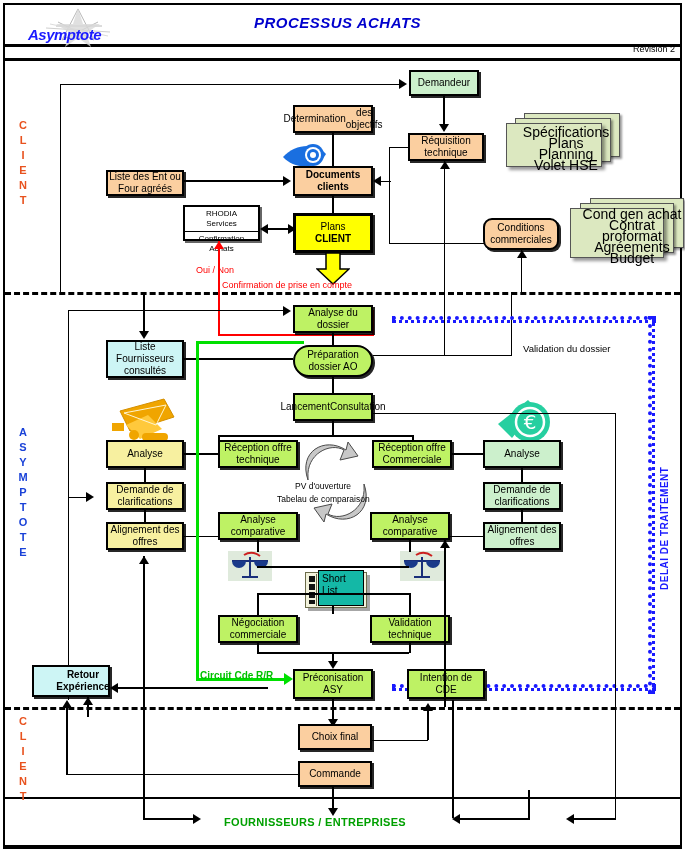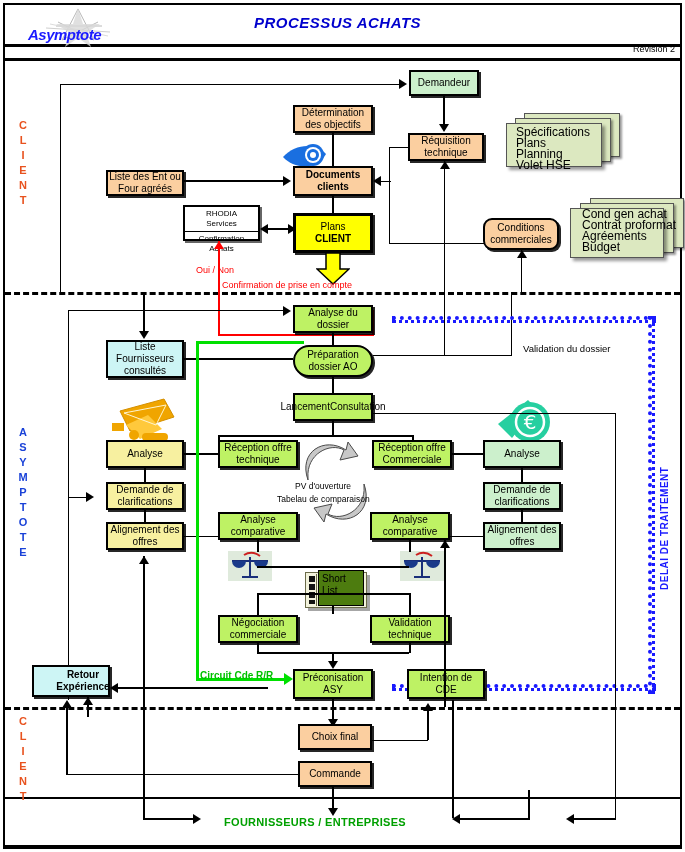--- a/index.html
+++ b/index.html
@@ -43,27 +43,27 @@
 
   
   .plainbox{position:absolute;box-sizing:border-box;border:2px solid #000;background:#fff;
     font-size:8px;text-align:center;color:#000;box-shadow:2px 2px 0 rgba(0,0,0,.6);}
   .plainbox .hdr{border-bottom:1px solid #000;padding:2px 6px;line-height:10px;}
   .plainbox .bdy{padding:2px 0;line-height:10px;}
 
   
   .sheets{position:absolute;}
   .sheet{position:absolute;background:#dce8c0;border:1px solid #555;box-sizing:border-box;}
-  .sheet-text{position:absolute;font-size:12px;line-height:11px;color:#000;text-align:left;}
+  .sheet-text{position:absolute;font-size:14px;line-height:11px;color:#000;text-align:center;}
 
   
   .note{position:absolute;background:#f2f2dc;border:1px solid #6b6b4a;box-sizing:border-box;
     box-shadow:3px 3px 0 rgba(0,0,0,.35);}
   .note-bar{position:absolute;width:9px;background:#f2f2dc;border-right:1px solid #6b6b4a;}
-  .note-inner{position:absolute;background:#4d7c0f;border:1px solid #000;box-sizing:border-box;
+  .note-inner{position:absolute;background:#14b8a6;border:1px solid #000;box-sizing:border-box;
     font-size:10px;line-height:12px;padding:2px 3px;color:#000;text-align:left;}
 
   
   .ln{position:absolute;background:#000;}
   .hl{height:2px;}  .vl{width:2px;}
   .thin{background:#000;}
   .hl1{height:1px;} .vl1{width:1px;}
 
   .arrow{position:absolute;width:0;height:0;}
   .ar-r{border-left:8px solid #000;border-top:5px solid transparent;border-bottom:5px solid transparent;}
@@ -125,21 +125,21 @@
   <div class="ln thin hl1" style="left:60px;top:84px;width:340px;"></div>
   <div class="ln thin vl1" style="left:60px;top:84px;height:209px;"></div>
   <div class="arrow ar-r" style="left:399px;top:79px;"></div>
 
   <div class="box green" style="left:409px;top:70px;width:70px;height:26px;">
     <span>Demandeur</span>
   </div>
   <div class="ln vl" style="left:443px;top:96px;height:30px;"></div>
   <div class="arrow ar-d" style="left:439px;top:124px;"></div>
 
-  <div class="box orange" style="left:293px;top:105px;width:80px;height:28px;flex-direction:column;">
+  <div class="box orange" style="left:293px;top:105px;width:80px;height:28px;flex-direction:row;">
     <span>Détermination</span>
     <span>des objectifs</span>
   </div>
   <div class="ln vl" style="left:332px;top:133px;height:33px;"></div>
 
   <svg style="position:absolute;left:281px;top:140px;width:50px;height:32px;" viewBox="0 0 50 32">
     <path d="M2 17 C14 4, 34 2, 45 14 C36 30, 14 30, 2 17 Z" fill="#1a6fe0"></path>
     <circle cx="32" cy="15" r="11" fill="#1a6fe0"></circle>
     <circle cx="32" cy="15" r="8" fill="#ffffff"></circle>
     <circle cx="32" cy="15" r="6" fill="#1a6fe0"></circle>

